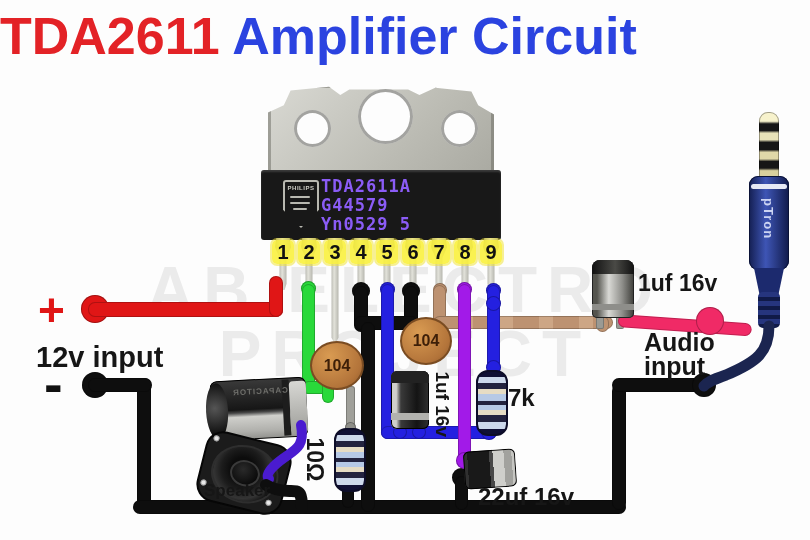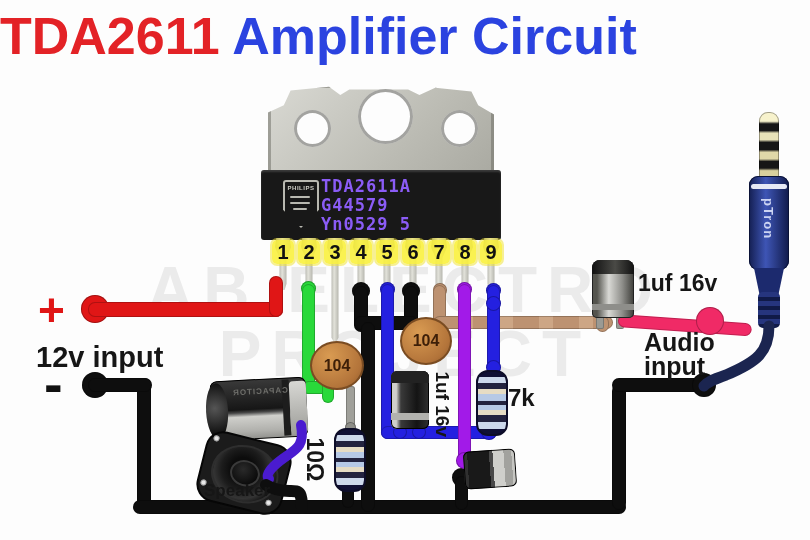--- a/index.html
+++ b/index.html
@@ -172,20 +172,21 @@
     <div class="abs" style="left:0;top:0;width:100%;height:12px;background:#222;border-radius:6px 6px 0 0;"></div>
     <div class="abs" style="left:0;top:42px;width:100%;height:7px;background:#b2b2ae;"></div>
   </div>
   <div class="lbl" style="left:412px;top:392px;width:60px;text-align:center;font-size:19px;transform:rotate(90deg);z-index:7;">1uf 16v</div>
 
   <div class="abs" style="left:464px;top:450px;width:52px;height:38px;border-radius:6px;transform:rotate(-4deg);z-index:5;
               background:linear-gradient(90deg,#303030 0 8%,#191919 8% 50%,#484848 50% 57%,#cfcfcb 57% 78%,#a2a29e 78% 93%,#c6c6c2 93% 100%);
               box-shadow:inset 0 0 0 1px #000;"></div>
   <div class="dot" style="left:452px;top:468px;width:19px;height:19px;background:#0e0e0e;z-index:4;"></div>
   <div class="wire" style="left:455px;top:476px;width:13px;height:34px;background:#0e0e0e;z-index:4;"></div>
+  <div class="lbl" style="left:478px;top:485px;font-size:24px;z-index:7;">22uf 16v</div>
 
   <div class="wire" style="left:596px;top:314px;width:8px;height:15px;background:#9a9a94;border-radius:2px;z-index:4;"></div>
   <div class="wire" style="left:616px;top:314px;width:8px;height:15px;background:#9a9a94;border-radius:2px;z-index:4;"></div>
   <div class="abs" style="left:592px;top:260px;width:42px;height:58px;border-radius:8px 8px 5px 5px;z-index:5;
               background:linear-gradient(90deg,#54544e 0 12%,#d9d9d5 40%,#8e8e8a 72%,#3c3c38 100%);
               box-shadow:inset 0 0 0 1px #222;">
     <div class="abs" style="left:0;top:0;width:100%;height:14px;background:linear-gradient(90deg,#111,#4a4a46 55%,#111);border-radius:8px 8px 0 0;"></div>
     <div class="abs" style="left:0;top:44px;width:100%;height:6px;background:#8e8e8a;"></div>
   </div>
   <div class="lbl" style="left:638px;top:272px;font-size:23px;z-index:7;">1uf 16v</div>

